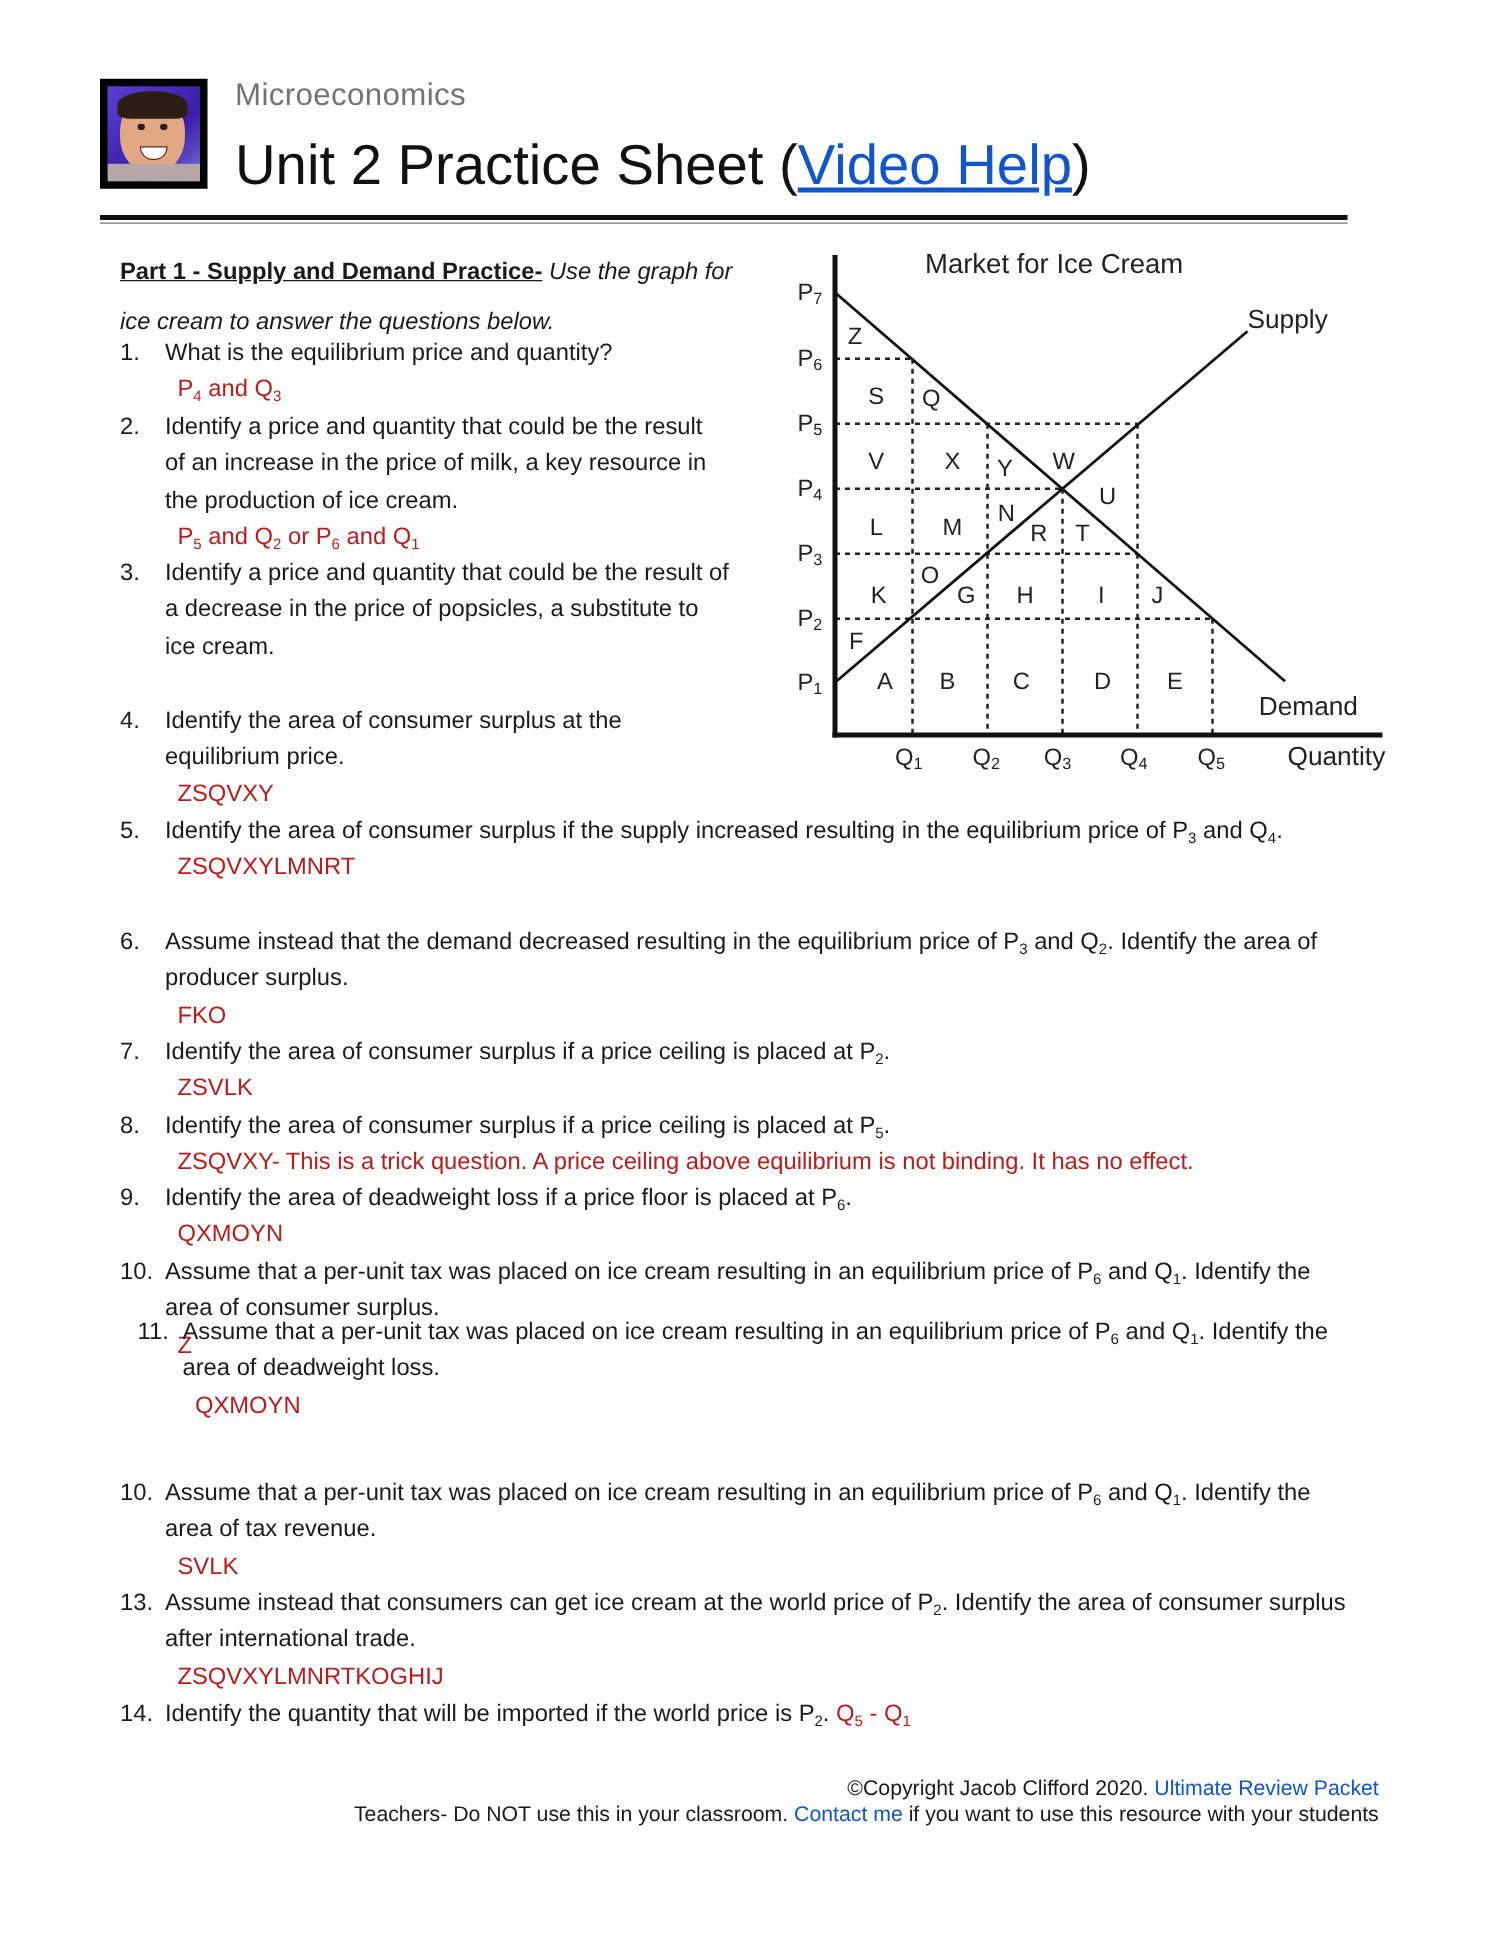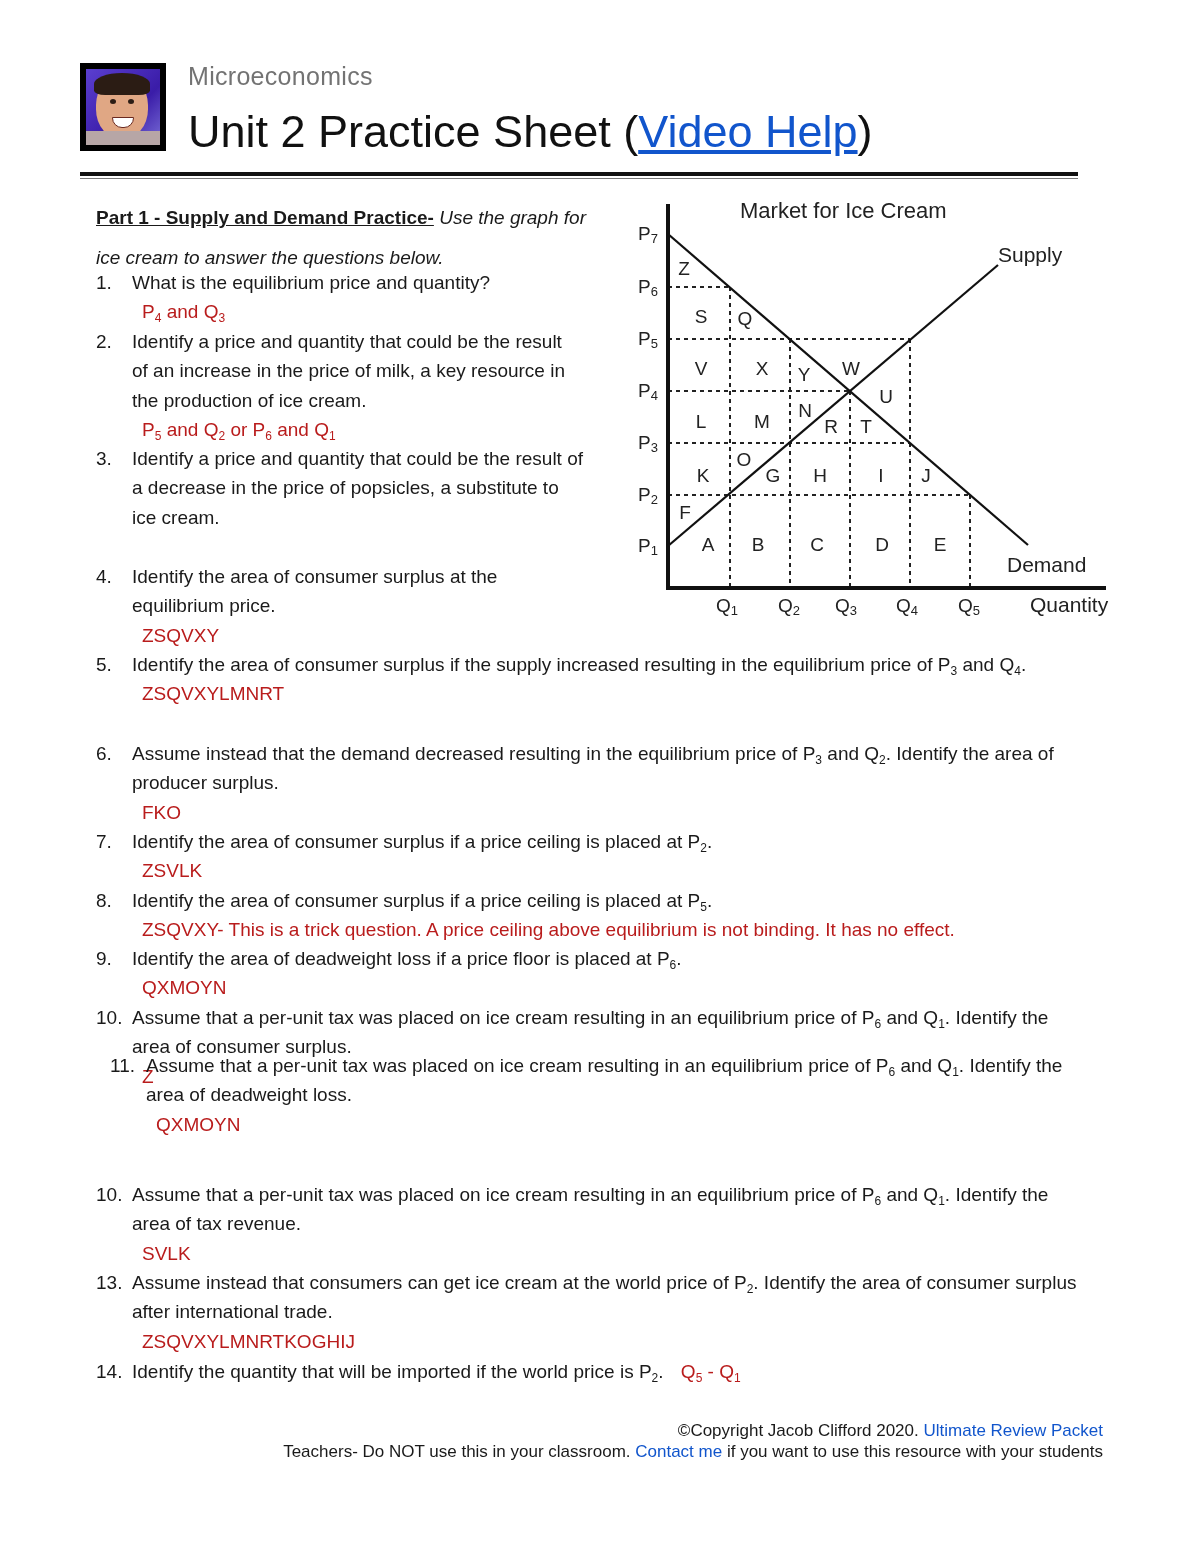--- a/index.html
+++ b/index.html
@@ -17,21 +17,21 @@
   .h-main a { color:#1155cc; text-decoration:underline; }
   .rule1 { left:80px; top:172px; width:998px; height:4px; background:#111; }
   .rule2 { left:80px; top:178px; width:998px; height:1px; background:#777; }
   .intro { left:96px; top:198px; width:500px; font-size:19px; line-height:40px; }
   .intro .bold { font-weight:bold; text-decoration:underline; }
   .intro .ital { font-style:italic; }
   .q { position:absolute; left:96px; font-size:19px; line-height:29.4px; color:#1a1a1a; }
   .q .num { position:absolute; left:0; top:0; width:34px; }
   .q .txt { margin-left:36px; display:block; }
   .ans { color:#b91c1c; margin-left:46px; display:block; }
-  .ans.inline { display:inline; margin-left:12px; }
+  .ans.inline { display:inline; margin-left:0; }
   sub { font-size:12px; vertical-align:-4px; line-height:0; }
   .footer1 { right:97px; top:1421px; font-size:17px; text-align:right; color:#1a1a1a; white-space:nowrap; }
   .footer2 { right:97px; top:1442px; font-size:17px; text-align:left; color:#1a1a1a; white-space:nowrap; }
   .footer1 a, .footer2 a { color:#1155cc; }
   .chart { position:absolute; left:620px; top:190px; width:520px; height:440px; }
   .chart svg text { font-family:"Liberation Sans", sans-serif; fill:#222; }
 </style>
 </head>
 <body>
 

